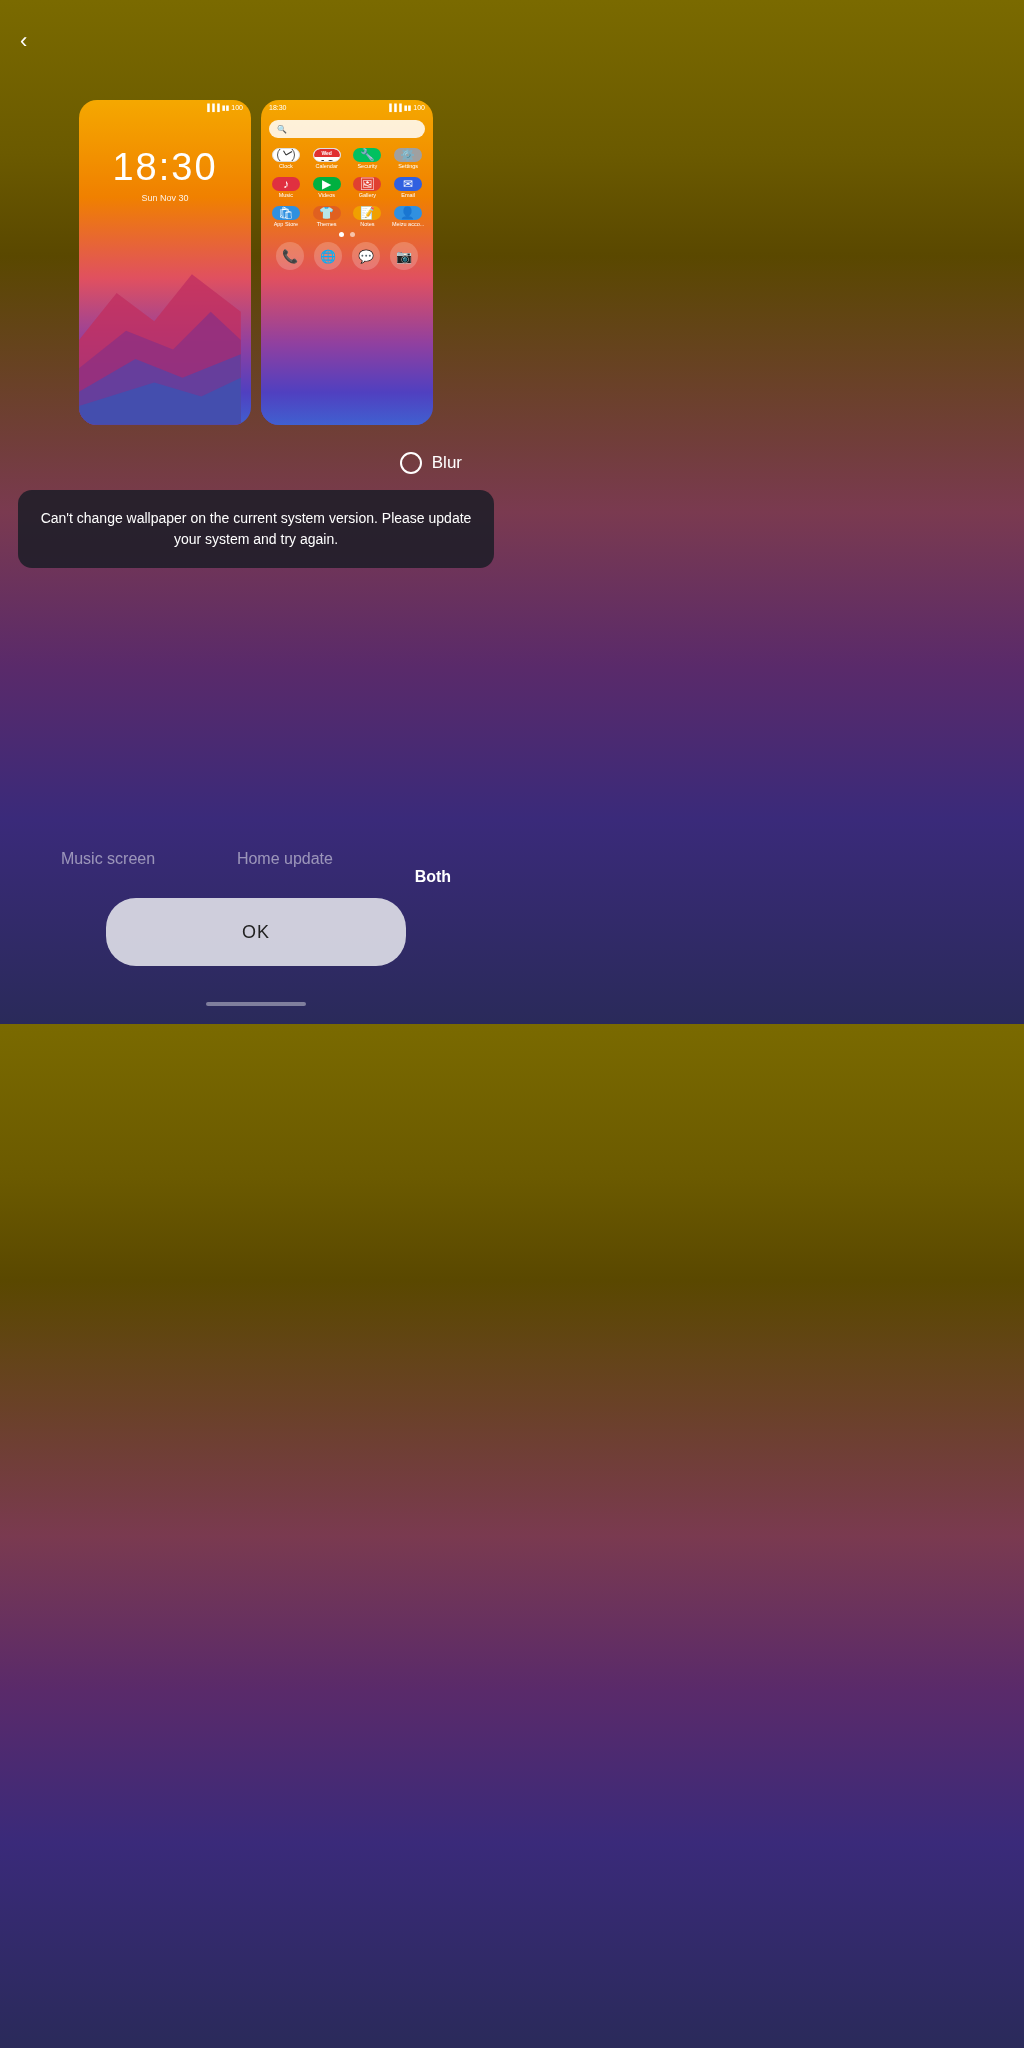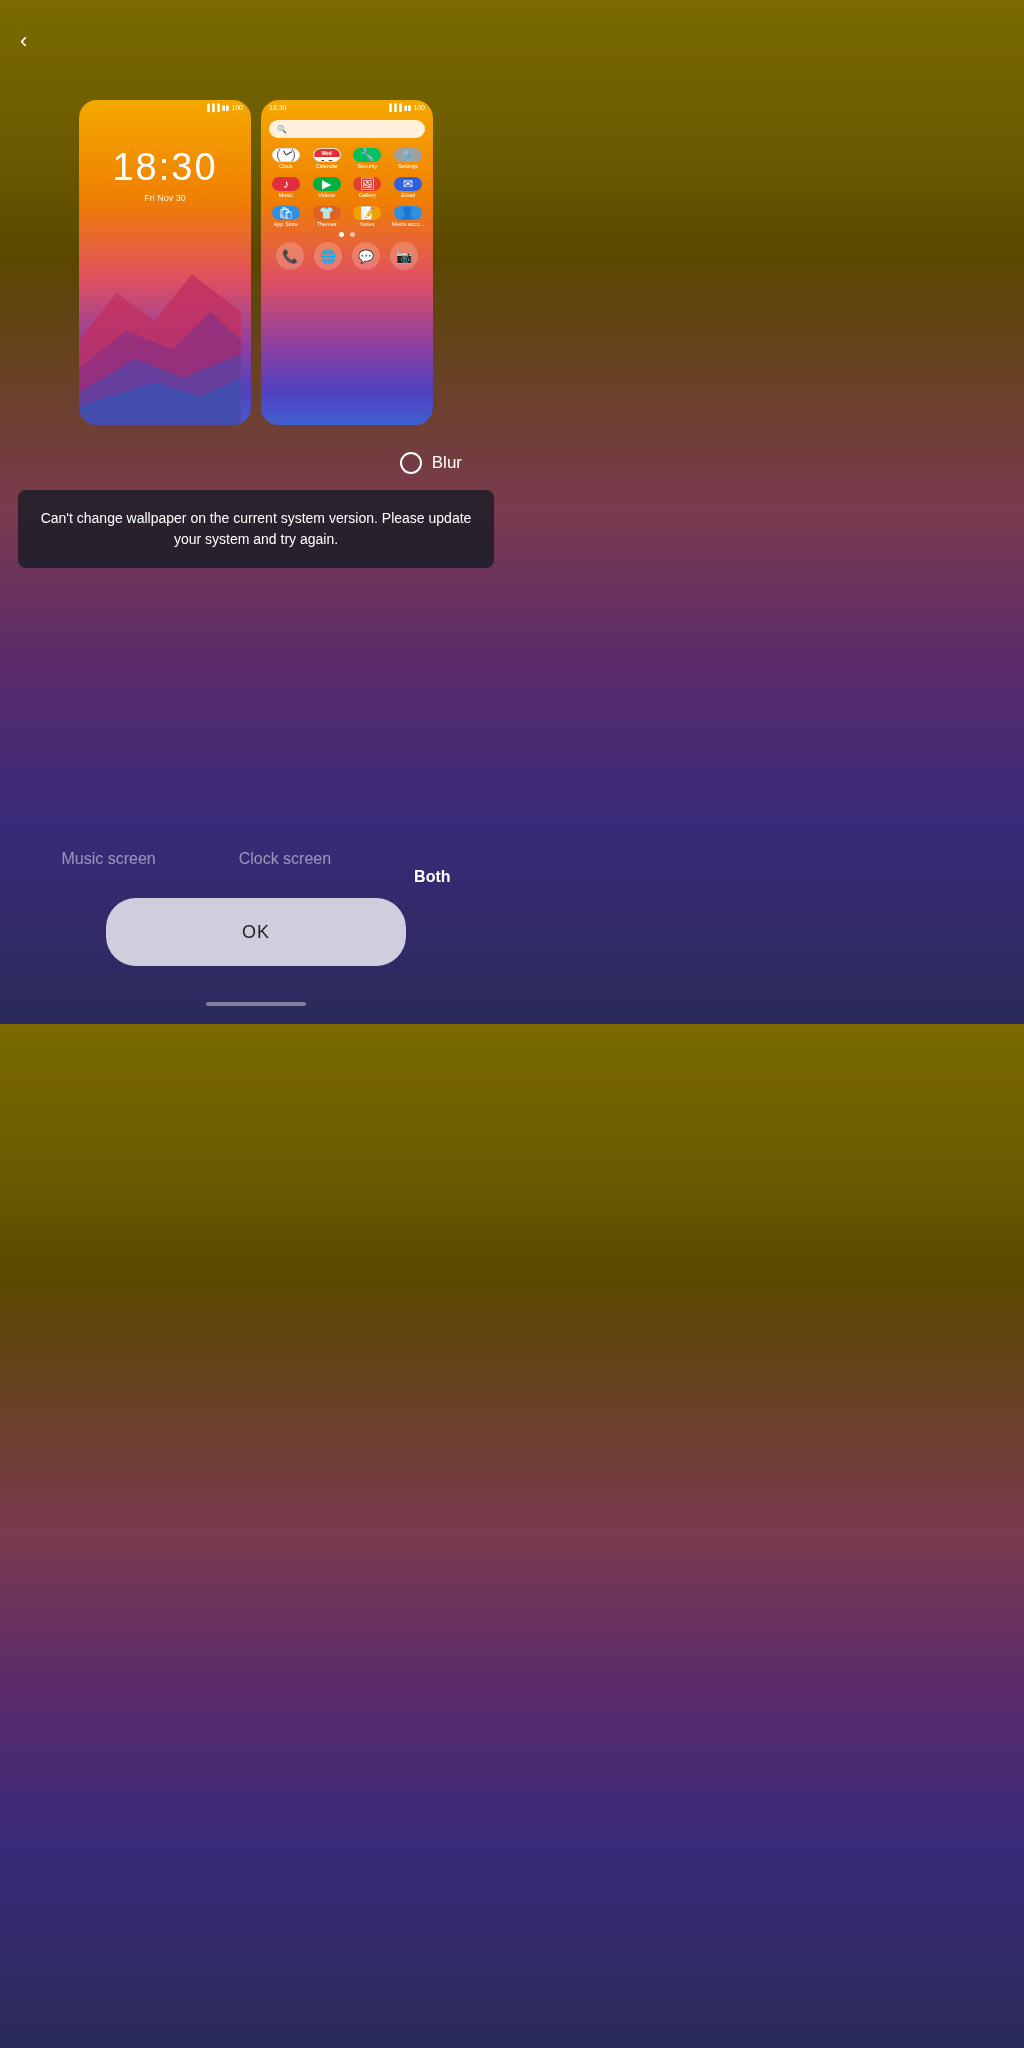--- a/index.html
+++ b/index.html
@@ -211,21 +211,21 @@
       color: white;
       font-size: 17px;
     }
 
     .error-banner {
       position: absolute;
       top: 490px;
       left: 18px;
       right: 18px;
       background: rgba(30,30,40,0.88);
-      border-radius: 8px;
+      border-radius: 14px;
       padding: 18px 20px;
       text-align: center;
     }
 
     .error-text {
       color: white;
       font-size: 14px;
       line-height: 1.5;
     }
 
@@ -351,21 +351,21 @@
 <div class="back-btn">‹</div>
 
 <div class="phone-previews">
 
   <div class="phone-frame lock-phone">
     <div class="lock-status-bar">
       <span>▐▐▐ ▮▮ <span>100</span></span>
     </div>
     <div class="lock-time">
       <div class="lock-time-big">18:30</div>
-      <div class="lock-time-date">Fri  Nov 30</div>
+      <div class="lock-time-date">Sun  Nov 30</div>
     </div>
 
     <svg class="mountain-bg" viewBox="0 0 172 190" preserveAspectRatio="none" xmlns="http://www.w3.org/2000/svg">
       <polygon points="0,100 40,50 80,80 120,30 172,70 172,190 0,190" fill="#c03060" opacity="0.8"></polygon>
       <polygon points="0,130 50,90 100,110 140,70 172,100 172,190 0,190" fill="#903080" opacity="0.85"></polygon>
       <polygon points="0,155 60,120 110,140 172,115 172,190 0,190" fill="#6040a0" opacity="0.9"></polygon>
       <polygon points="0,170 80,145 130,160 172,140 172,190 0,190" fill="#4050b0" opacity="0.9"></polygon>
     </svg>
   </div>
 
@@ -474,19 +474,19 @@
   <div class="blur-radio"></div>
   <span class="blur-label">Blur</span>
 </div>
 
 <div class="error-banner">
   <p class="error-text">Can't change wallpaper on the current system version. Please update your system and try again.</p>
 </div>
 
 <div class="bottom-options">
   <button class="option-btn">Music screen</button>
-  <button class="option-btn">Clock screen</button>
+  <button class="option-btn">Home update</button>
   <button class="option-btn active">Both</button>
 </div>
 
 <button class="ok-btn">OK</button>
 
 <div class="home-indicator"></div>
 
 </body></html>

